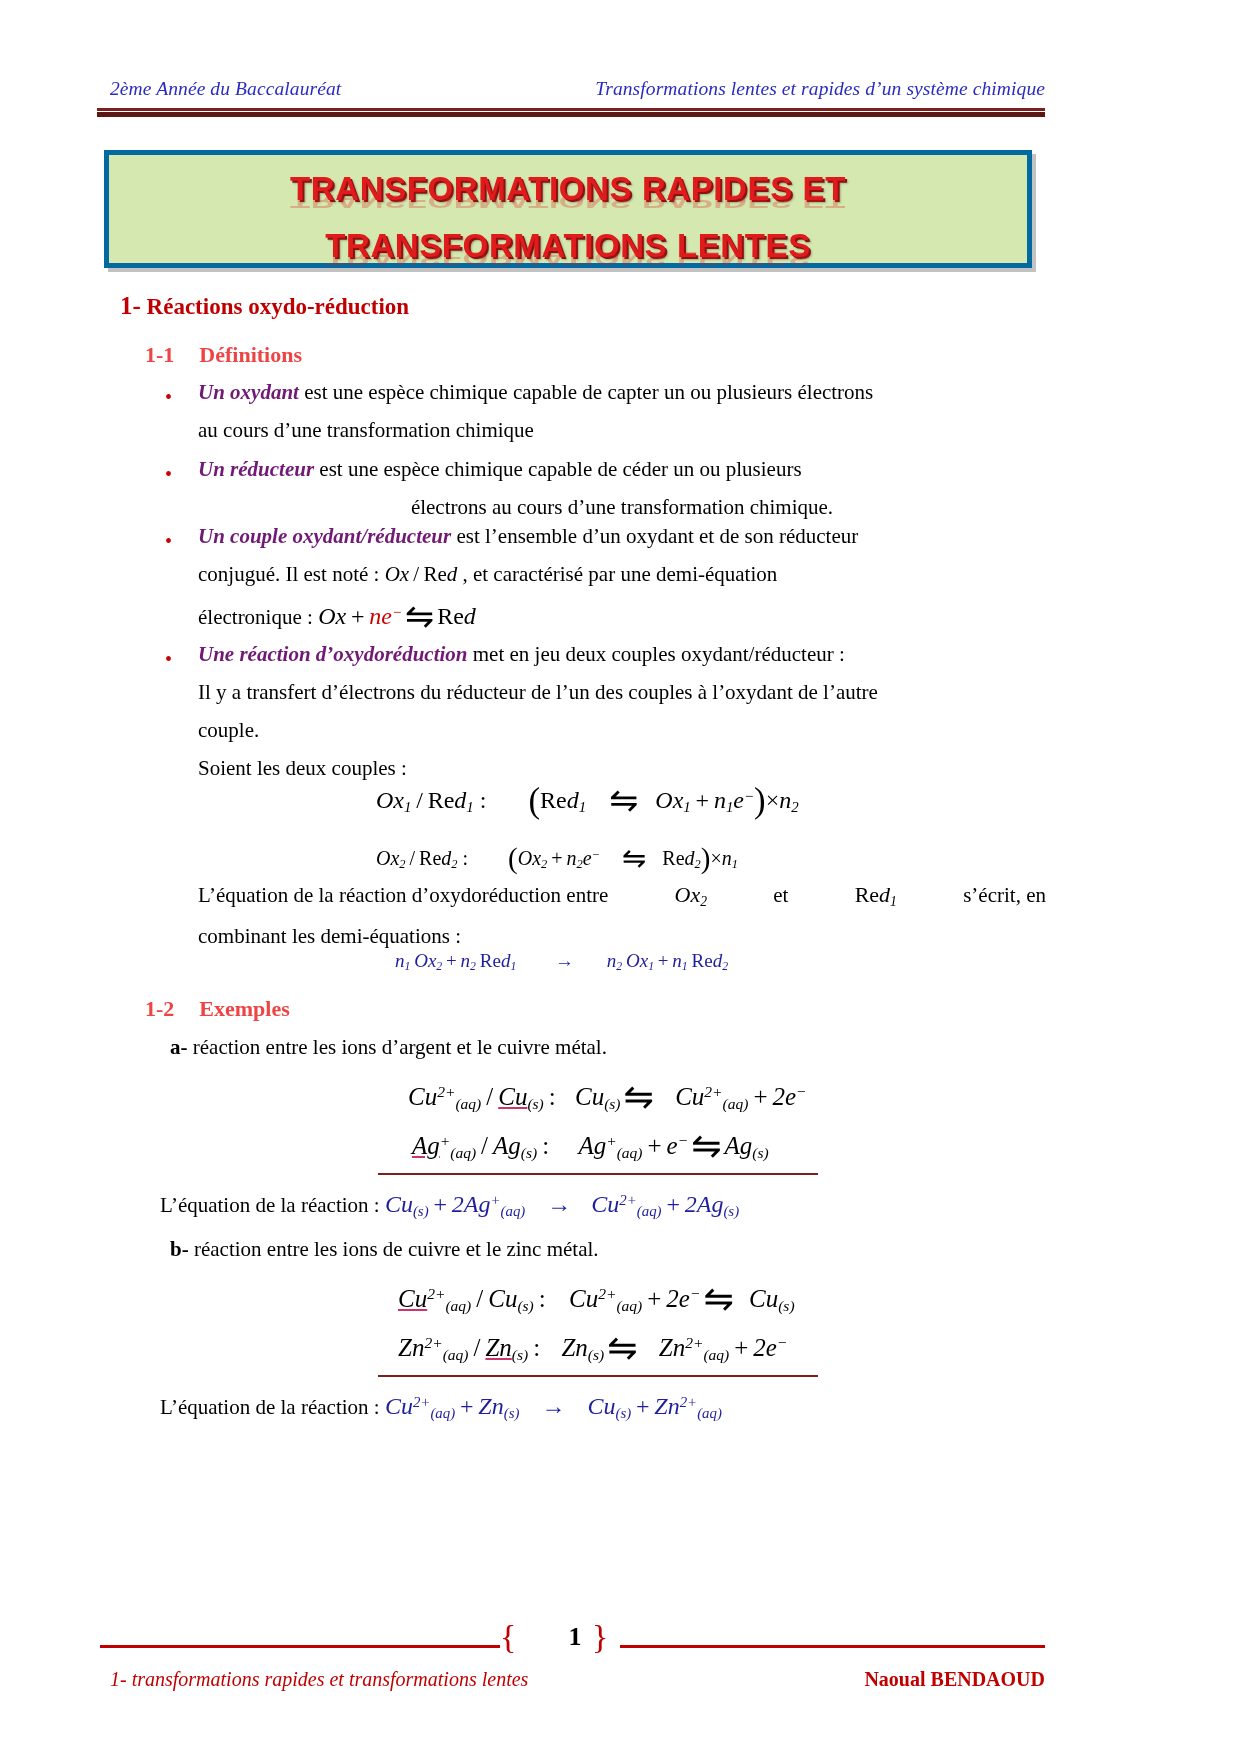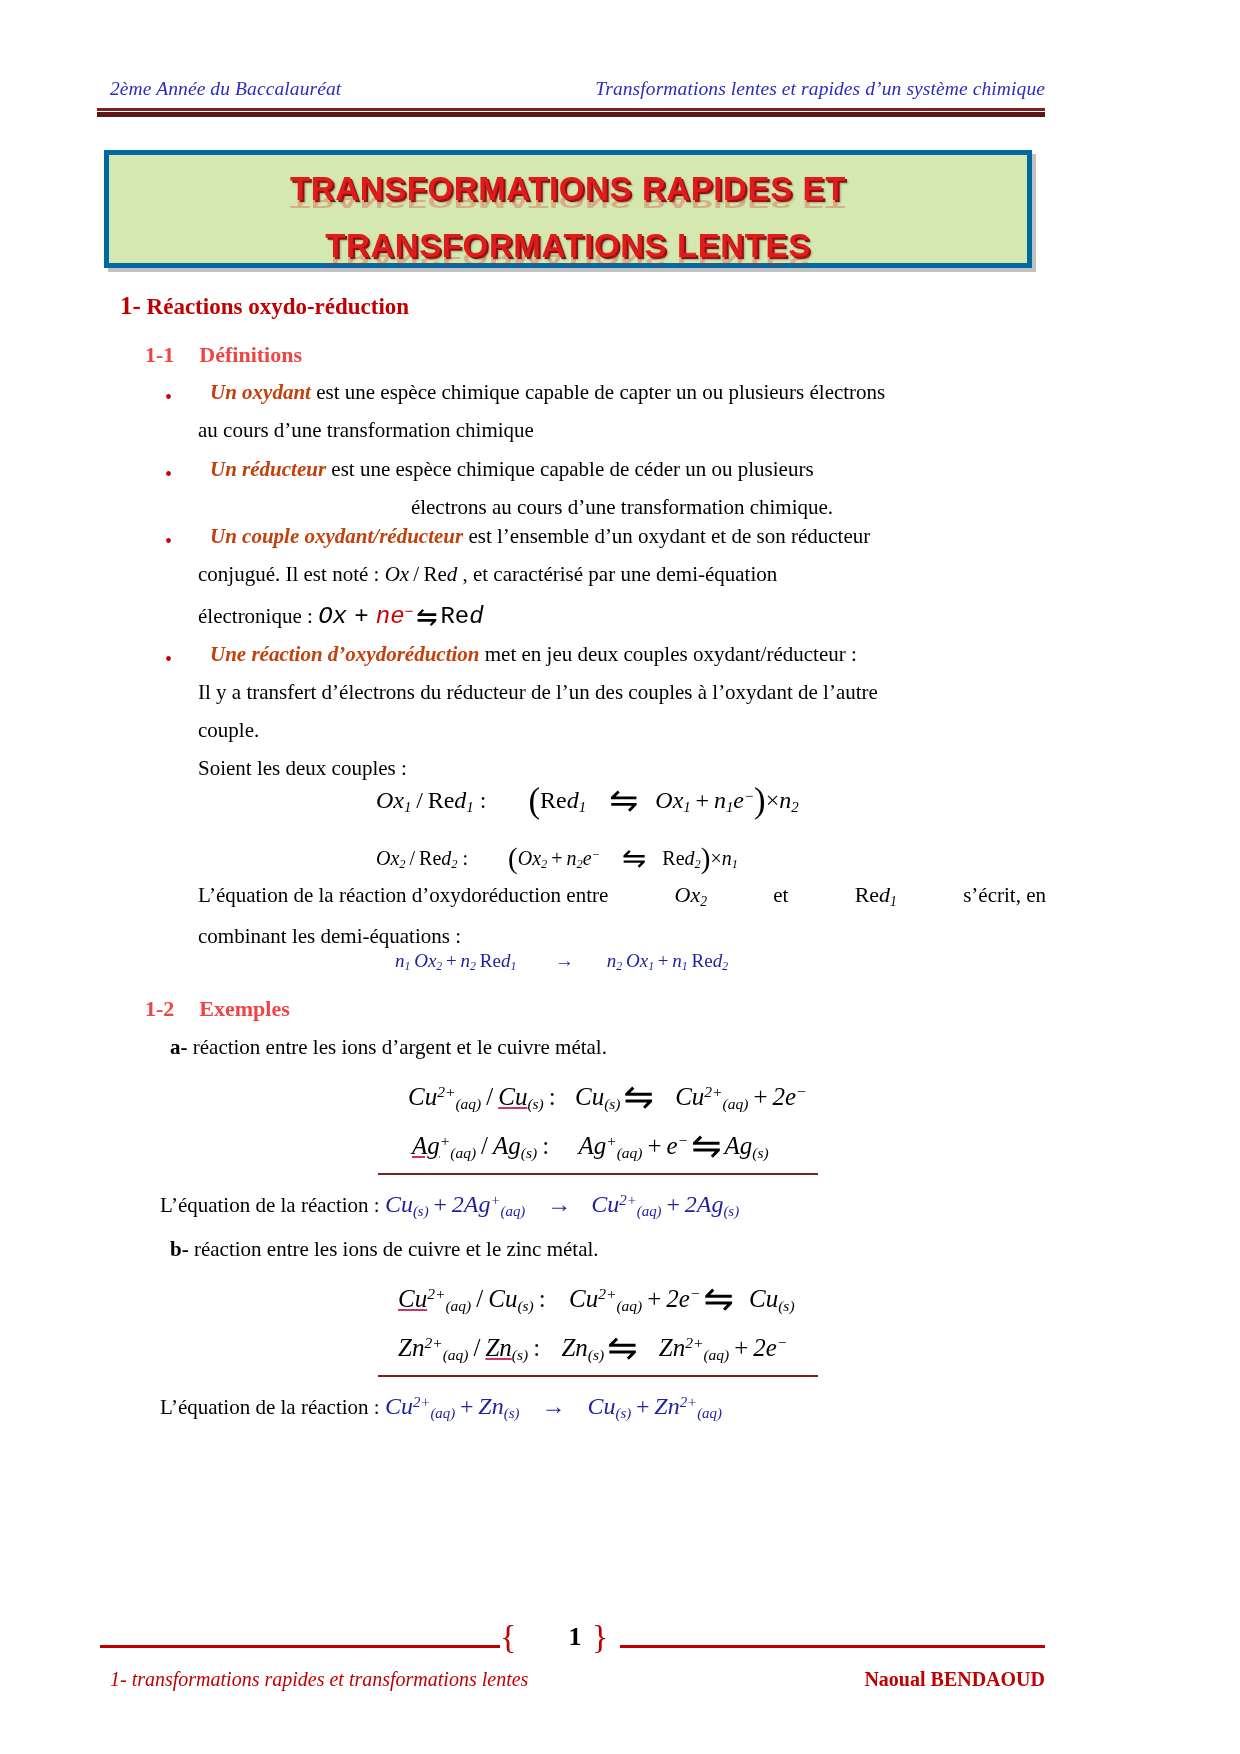--- a/index.html
+++ b/index.html
@@ -88,21 +88,21 @@
     font-size:22px;
   }
   .para{
     position:absolute;
     font-family:"Liberation Serif", serif;
     font-size:21px;
     line-height:38px;
     color:#000;
   }
   .para.just{text-align:justify;}
-  .redi{color:#c2410c;font-style:italic;font-weight:bold;margin-left:12px;}
+  .redi{color:#701a75;font-style:italic;font-weight:bold;}
   .redn{color:#cc0000;}
   .bullet{
     position:absolute;
     color:#cc0000;
     font-size:20px;
     line-height:1;
   }
   .bullet::before{content:"\2022";}
 
   
@@ -189,21 +189,21 @@
   <div class="para" style="left:198px;top:488px;width:848px;text-align:center;">électrons au cours d’une transformation chimique.</div>
 
   <div class="bullet" style="left:165px;top:531px;"></div>
   <div class="para" style="left:198px;top:517px;width:848px;">
     <span class="redi">Un couple oxydant/réducteur</span><span> est l’ensemble d’un oxydant et de son réducteur</span>
   </div>
   <div class="para" style="left:198px;top:555px;width:848px;">
     <span>conjugué. Il est noté : </span><span class="math redn" style="position:static;font-size:21px;"><span>Ox</span><span class="up"> / </span><span class="up">Re</span><span>d</span></span><span> , et caractérisé par une demi-équation</span>
   </div>
   <div class="para" style="left:198px;top:593px;width:848px;">
-    <span>électronique : </span><span class="math" style="position:static;font-size:24px;font-family:Liberation Mono, monospace;"><span>Ox</span><span class="up"> + </span><span class="redn"><span>ne</span><sup>−</sup></span><span class="eqar big">⇋</span><span class="up">Re</span><span>d</span></span>
+    <span>électronique : </span><span class="math" style="position:static;font-size:24px;"><span>Ox</span><span class="up"> + </span><span class="redn"><span>ne</span><sup>−</sup></span><span class="eqar big">⇋</span><span class="up">Re</span><span>d</span></span>
   </div>
 
   <div class="bullet" style="left:165px;top:649px;"></div>
   <div class="para" style="left:198px;top:635px;width:848px;">
     <span class="redi">Une réaction d’oxydoréduction</span><span> met en jeu deux couples oxydant/réducteur :</span>
   </div>
   <div class="para just" style="left:198px;top:673px;width:848px;">Il y a transfert d’électrons du réducteur de l’un des couples à l’oxydant de l’autre</div>
   <div class="para" style="left:198px;top:711px;width:848px;">couple.</div>
   <div class="para" style="left:198px;top:749px;width:848px;">Soient les deux couples :</div>
 

